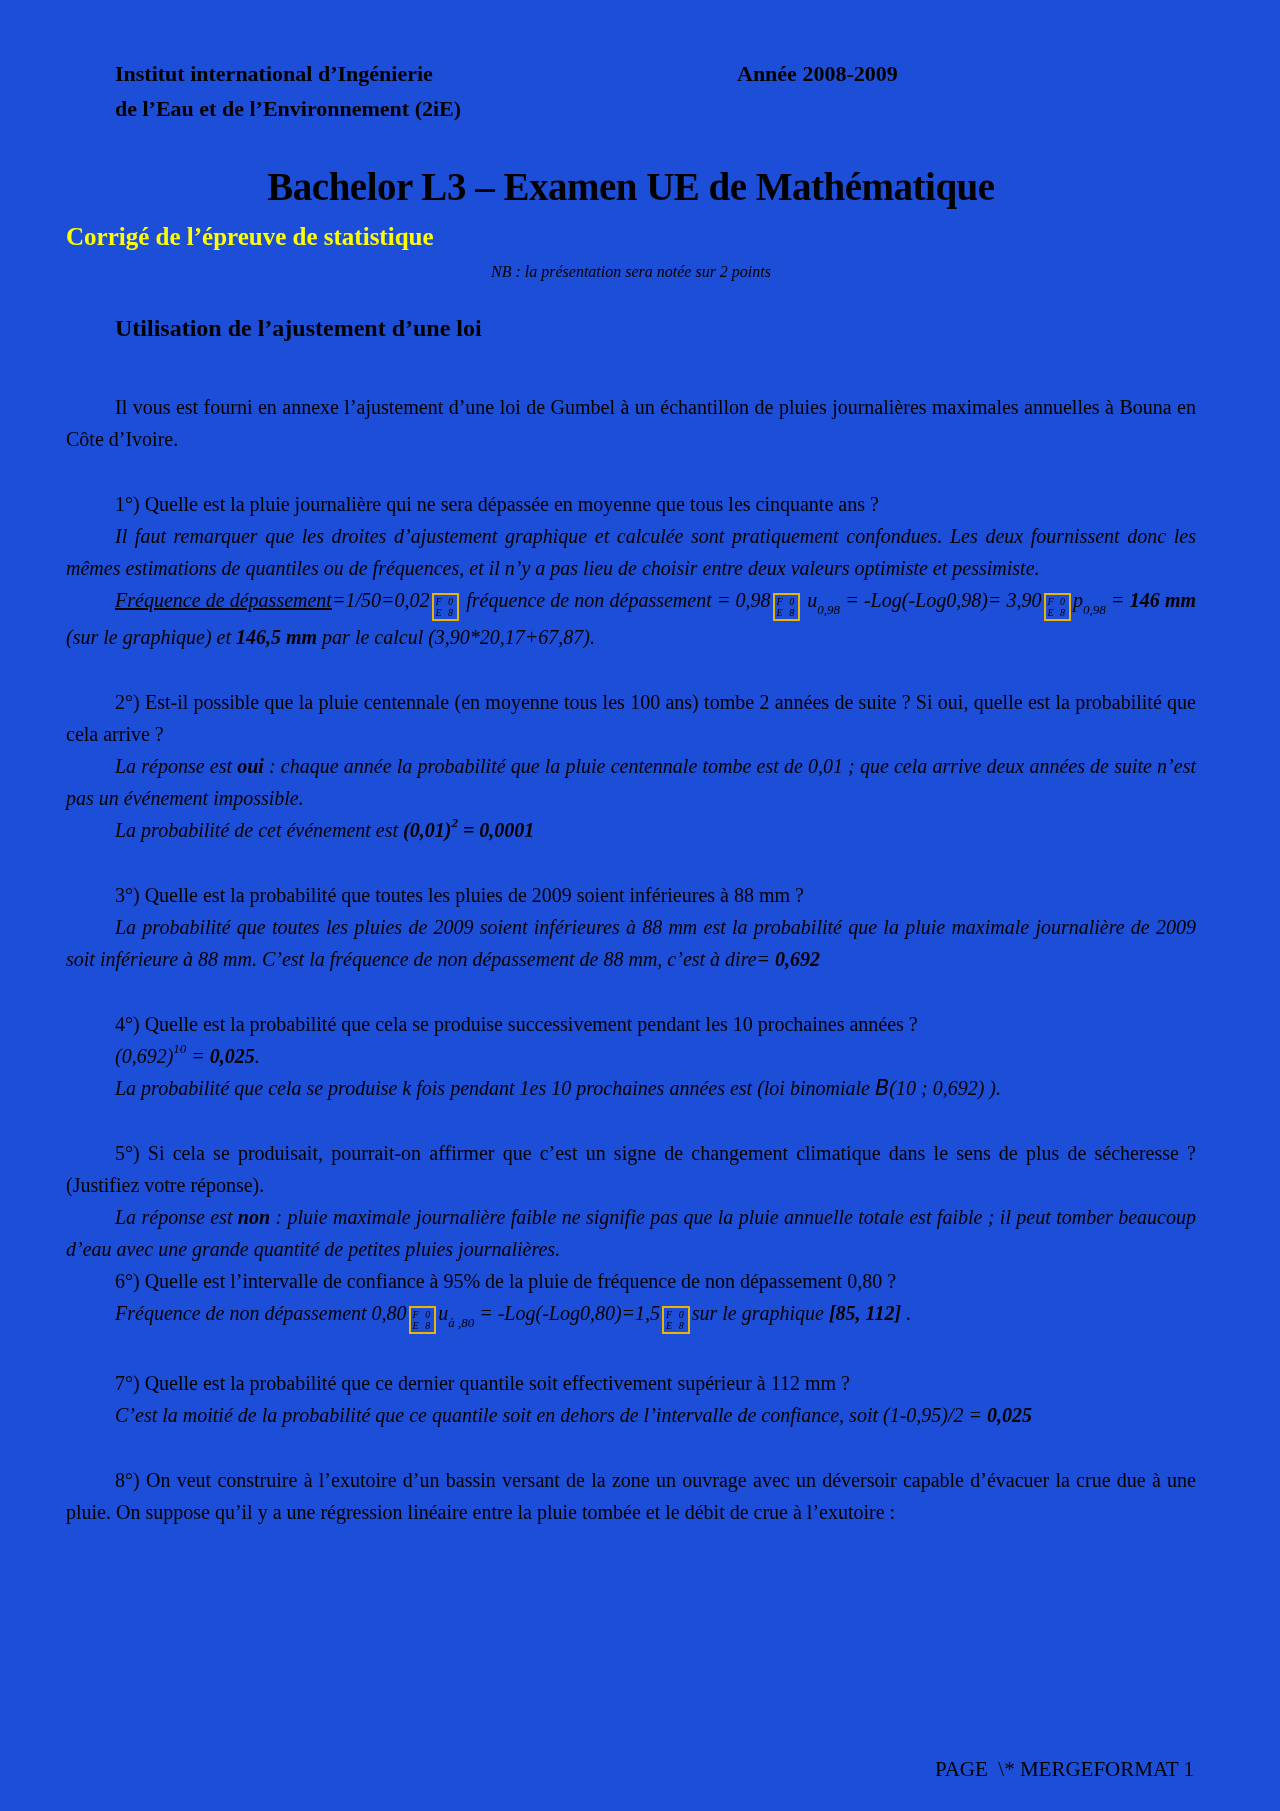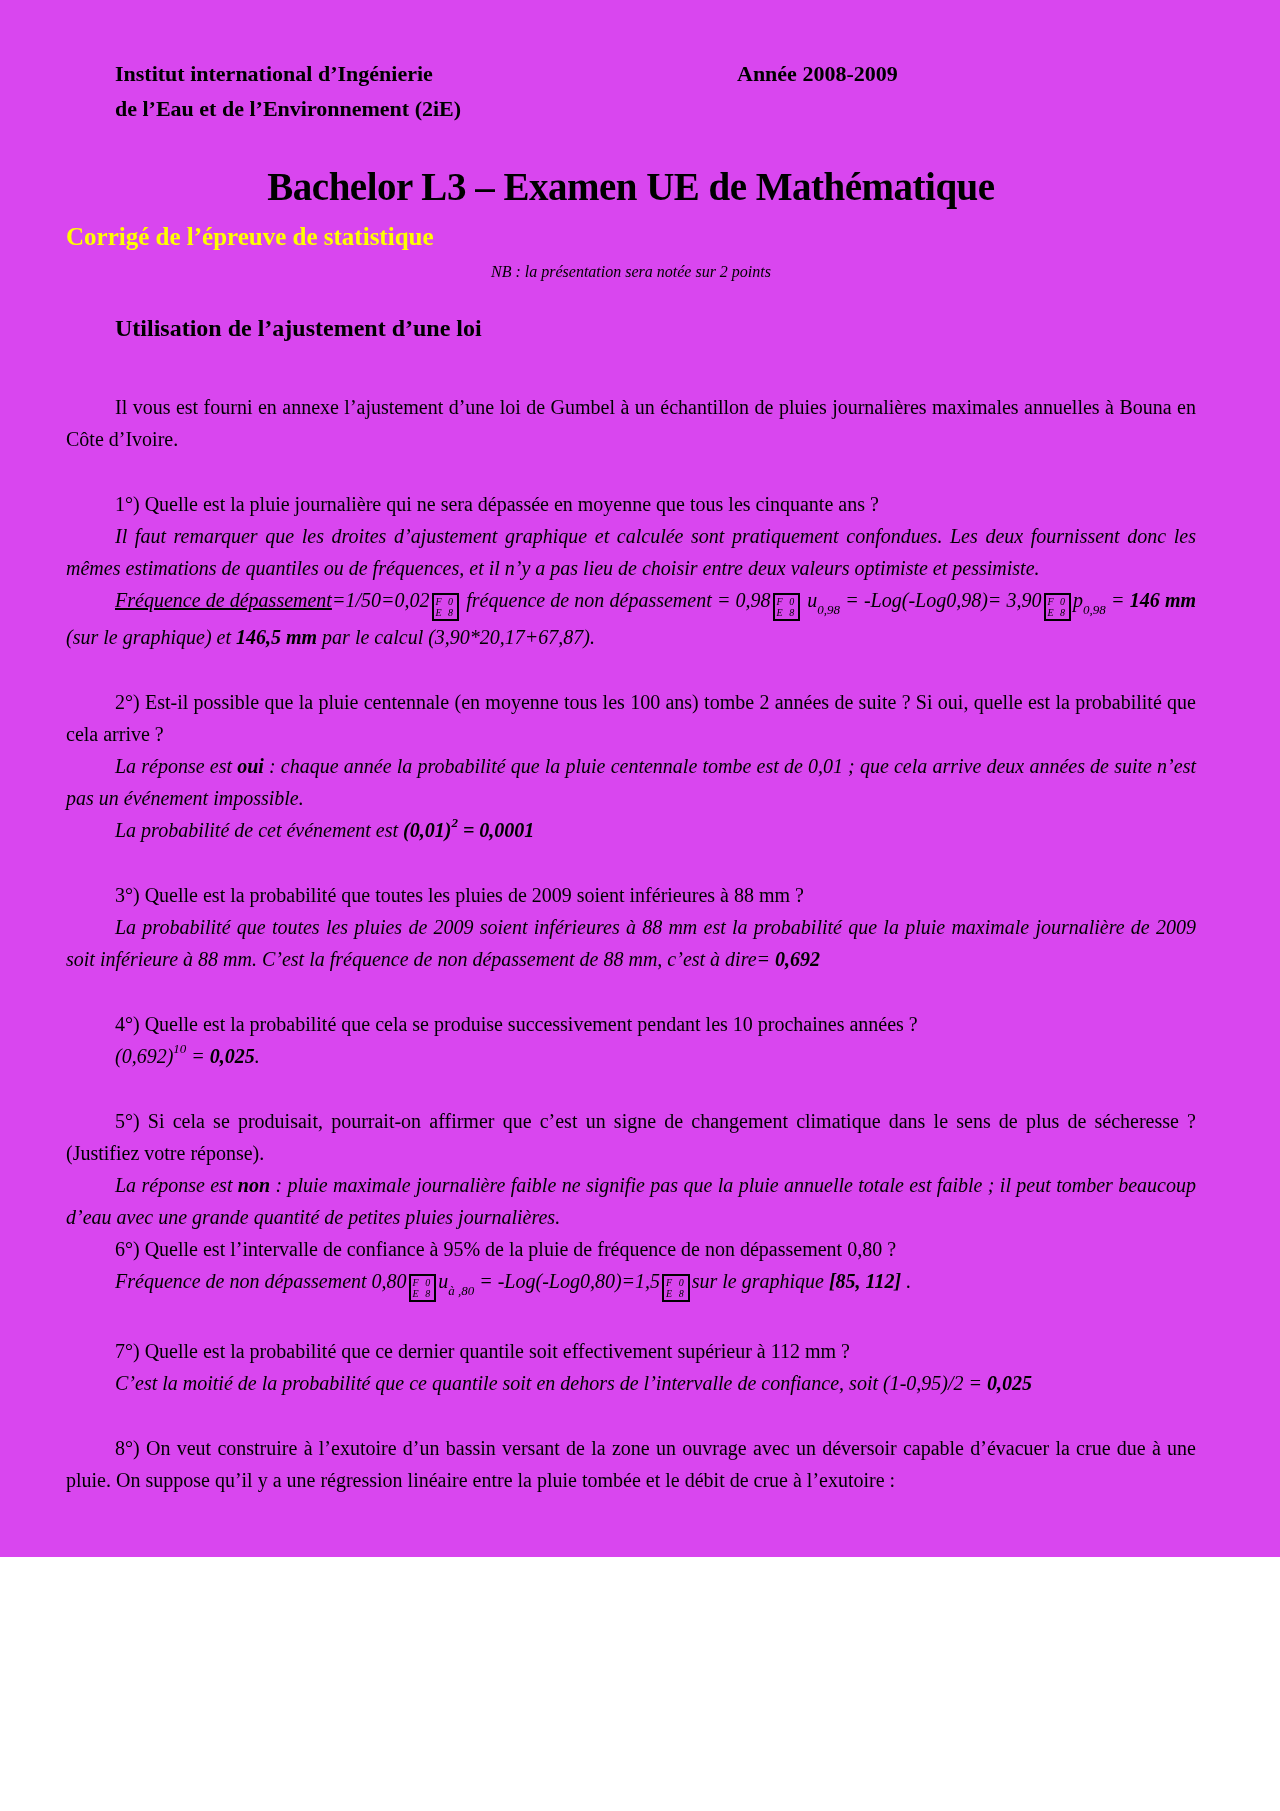--- a/index.html
+++ b/index.html
@@ -1,19 +1,19 @@
 <!DOCTYPE html>
 <html><head>
 <meta charset="utf-8">
 <style>
   html,body { margin:0; padding:0; background:#ffffff; }
   .page {
     position:relative;
-    width:1280px; height:1557px;
-    background:#d946ef; color:#000000;
+    width:1280px; height:1811px;
+    background:#1d4ed8; color:#000000;
     font-family:"Liberation Serif","DejaVu Serif",serif;
     box-sizing:border-box;
     padding:56px 84px 16px 66px;
     overflow:hidden;
   }
   
   .header { position:relative; font-weight:bold; font-size:22px; line-height:35px; padding-left:49px; }
   .header-year { position:absolute; left:671px; top:0; white-space:nowrap; }
   
   .doc-title {
@@ -34,21 +34,21 @@
   .intro { margin-top:48px; }
   .gap { margin-top:33px; }
   .it { font-style:italic; }
   b { font-weight:700; }
   .u { text-decoration:underline; }
   sub, sup { font-size:13px; line-height:0; position:relative; }
   sub { top:2px; } sup { top:-2px; }
   .bup { font-family:"DejaVu Sans","Liberation Sans",sans-serif; font-size:21px; }
   
   .gbox {
-    display:inline-block; border:2px solid #000000;
+    display:inline-block; border:2px solid #eab308;
     padding:1px 2px; margin:0 2px; vertical-align:-9px;
     line-height:11px; text-indent:0;
   }
   .gbox .gr {
     display:block; font-size:10px; font-style:italic;
     letter-spacing:2px; white-space:nowrap;
     font-family:"Liberation Serif",serif;
   }
   
   .footer {
@@ -80,20 +80,21 @@
 
   <p class="body-p gap">2°) Est-il possible que la pluie centennale (en moyenne tous les 100 ans) tombe 2 années de suite ? Si oui, quelle est la probabilité que cela arrive ?</p>
   <p class="body-p it"><span>La réponse est </span><b>oui</b><span> : chaque année la probabilité que la pluie centennale tombe est de 0,01 ; que cela arrive deux années de suite n’est pas un événement impossible.</span></p>
   <p class="body-p it"><span>La probabilité de cet événement est </span><b><span>(0,01)</span><sup>2</sup><span> = 0,0001</span></b></p>
 
   <p class="body-p gap">3°) Quelle est la probabilité que toutes les pluies de 2009 soient inférieures à 88 mm ?</p>
   <p class="body-p it"><span>La probabilité que toutes les pluies de 2009 soient inférieures à 88 mm est la probabilité que la pluie maximale journalière de 2009 soit inférieure à 88 mm. C’est la fréquence de non dépassement de 88 mm, c’est à dire= </span><b>0,692</b></p>
 
   <p class="body-p gap">4°) Quelle est la probabilité que cela se produise successivement pendant les 10 prochaines années ?</p>
   <p class="body-p it"><span>(0,692)</span><sup>10</sup><span> = </span><b>0,025</b><span>.</span></p>
+  <p class="body-p it"><span>La probabilité que cela se produise k fois pendant 1es 10 prochaines années est (loi binomiale </span><span class="bup">B</span><span>(10 ; 0,692) ).</span></p>
 
   <p class="body-p gap">5°) Si cela se produisait, pourrait-on affirmer que c’est un signe de changement climatique dans le sens de plus de sécheresse ? (Justifiez votre réponse).</p>
   <p class="body-p it"><span>La réponse est </span><b>non</b><span> : pluie maximale journalière faible ne signifie pas que la pluie annuelle totale est faible ; il peut tomber beaucoup d’eau avec une grande quantité de petites pluies journalières.</span></p>
 
   <p class="body-p">6°) Quelle est l’intervalle de confiance à 95% de la pluie de fréquence de non dépassement 0,80 ?</p>
   <p class="body-p it"><span>Fréquence de non dépassement 0,80</span><span class="gbox"><span class="gr">F 0</span><span class="gr">E 8</span></span><span>u</span><sub>à ,80</sub><span> = -Log(-Log0,80)=1,5</span><span class="gbox"><span class="gr">F 0</span><span class="gr">E 8</span></span><span>sur le graphique </span><b>[85, 112]</b><span> .</span></p>
 
   <p class="body-p gap">7°) Quelle est la probabilité que ce dernier quantile soit effectivement supérieur à 112 mm ?</p>
   <p class="body-p it"><span> C’est la moitié de la probabilité que ce quantile soit en dehors de l’intervalle de confiance, soit (1-0,95)/2 = </span><b>0,025</b></p>
 

